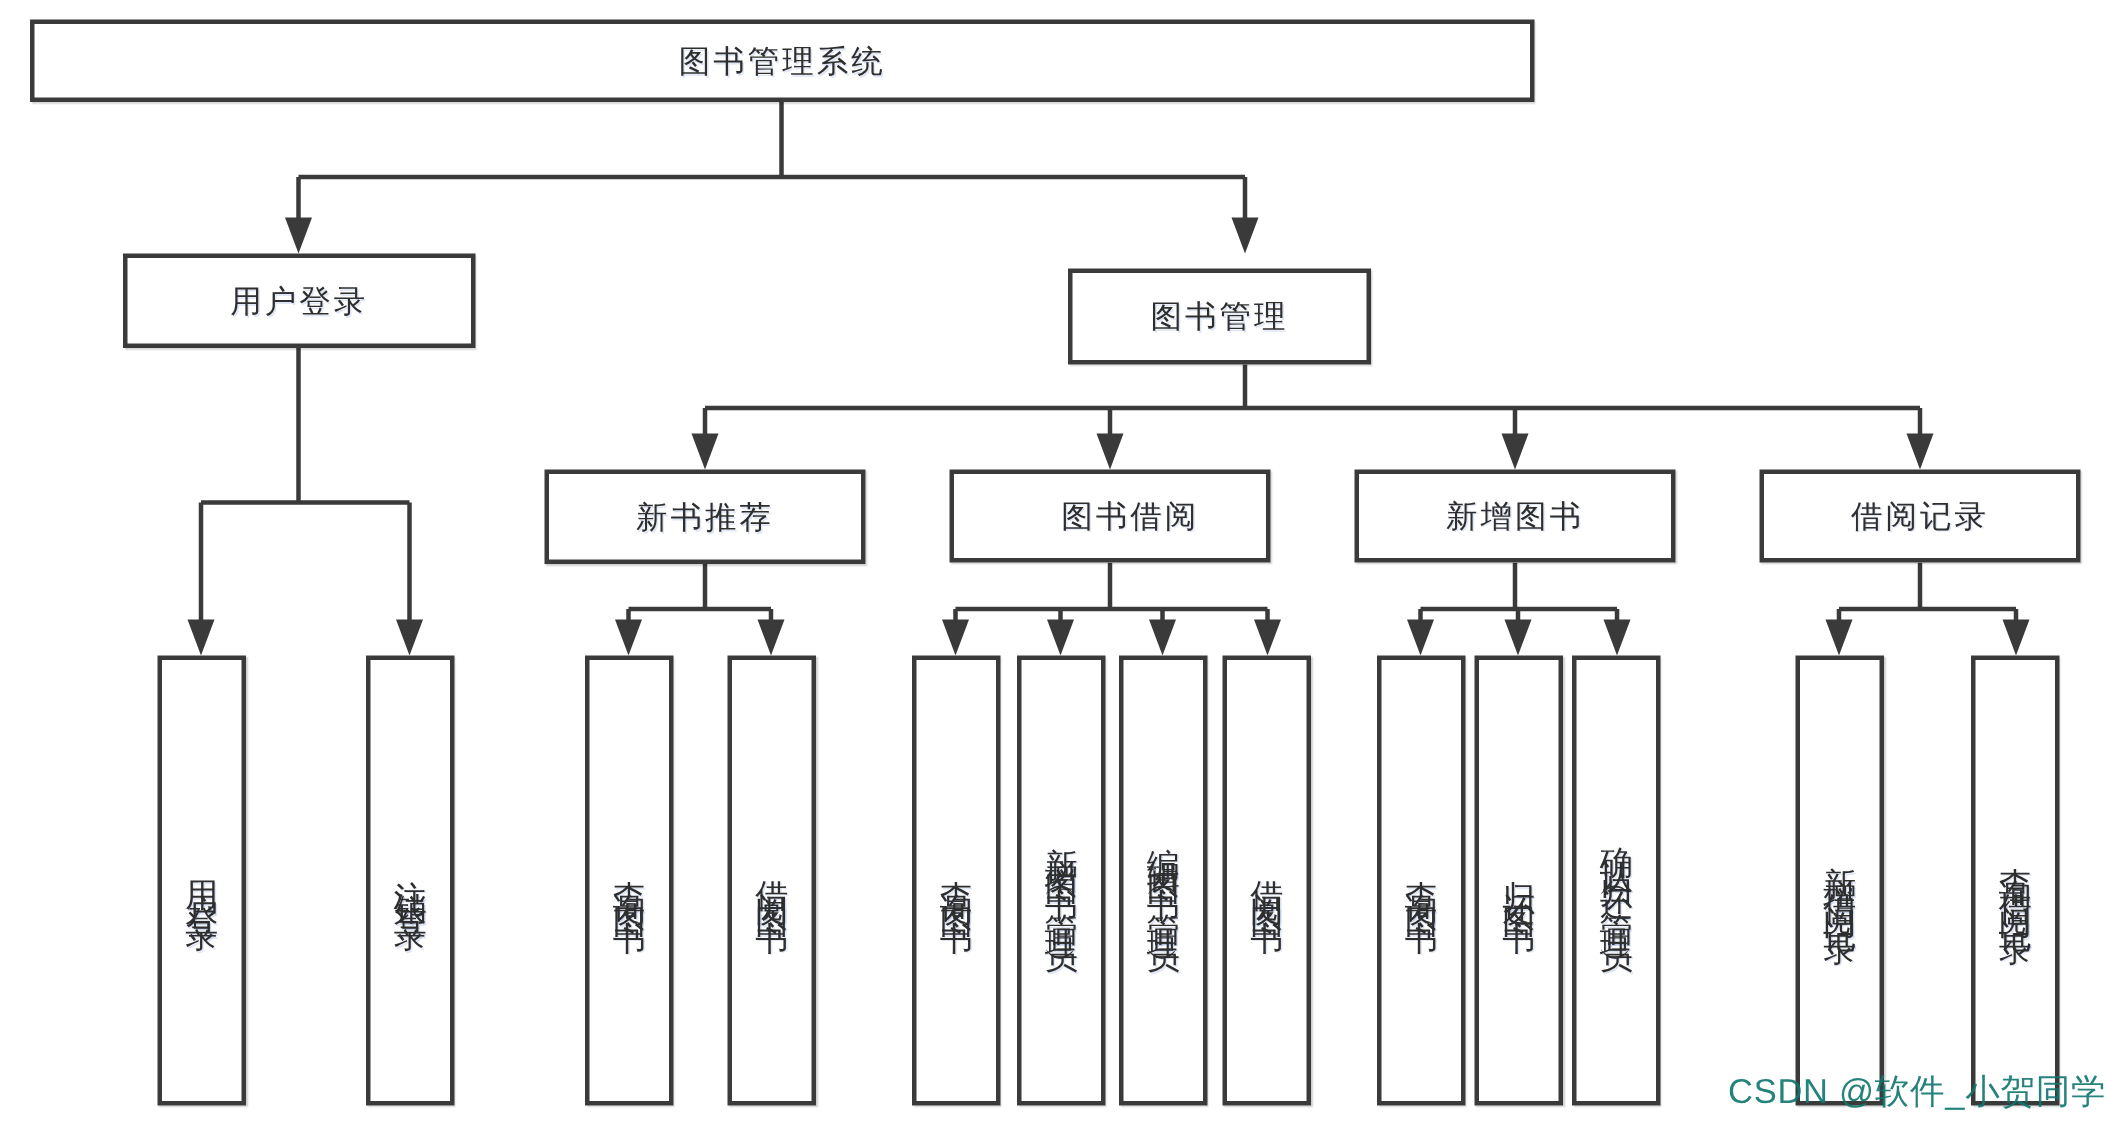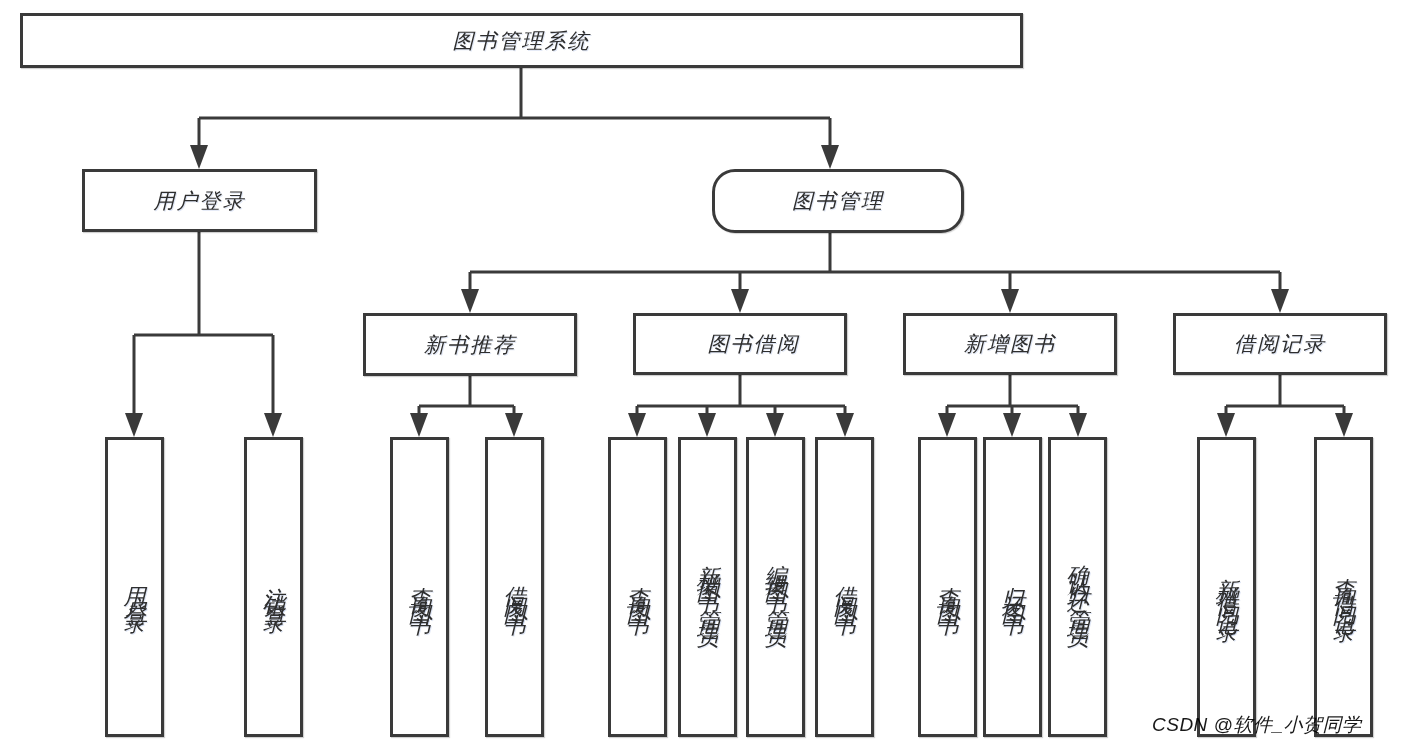--- a/index.html
+++ b/index.html
@@ -3,21 +3,20 @@
 <meta charset="utf-8">
 <style>
   html, body { margin: 0; padding: 0; background: #ffffff; }
   .canvas {
     position: relative;
     width: 1405px;
     height: 747px;
     background: #ffffff;
     font-family: "Liberation Sans", "DejaVu Sans", sans-serif;
     overflow: hidden;
-    font-style: italic;
   }
   .wires { position: absolute; left: 0; top: 0; }
   .node {
     position: absolute;
     box-sizing: border-box;
     background: #ffffff;
     border: 3px solid #3a3a3a;
     color: #2e2e2e;
     display: flex;
     align-items: center;
@@ -41,23 +40,23 @@
     letter-spacing: 9px;
     line-height: 1;
     white-space: nowrap;
     color: #2e2e2e;
     text-shadow: 1px 1px 0 rgba(110,140,210,0.22);
   }
   .watermark {
     position: absolute;
     left: 1152px;
     top: 712px;
-    font-size: 19px;
+    font-size: 23px;
     letter-spacing: 0.5px;
-    color: #000000;
+    color: #0f766e;
     opacity: 0.9;
     z-index: 5;
     white-space: nowrap;
   }
 </style>
 </head>
 <body>
 
 <div class="canvas">
 
@@ -99,21 +98,21 @@
       <polygon points="1003,413 1021,413 1012,437"></polygon>
       <polygon points="1069,413 1087,413 1078,437"></polygon>
       <polygon points="1217,413 1235,413 1226,437"></polygon>
       <polygon points="1335,413 1353,413 1344,437"></polygon>
     </g>
   </svg>
 
   <div class="node hbox" style="left:20px; top:13px; width:1003px; height:55px;">图书管理系统</div>
 
   <div class="node hbox" style="left:82px; top:169px; width:235px; height:63px;">用户登录</div>
-  <div class="node hbox" style="left:712px; top:169px; width:252px; height:64px;border-radius:23px;">图书管理</div>
+  <div class="node hbox" style="left:712px; top:179px; width:202px; height:64px;">图书管理</div>
 
   <div class="node hbox" style="left:363px; top:313px; width:214px; height:63px;">新书推荐</div>
   <div class="node hbox" style="left:633px; top:313px; width:214px; height:62px;padding-left:27px;">图书借阅</div>
   <div class="node hbox" style="left:903px; top:313px; width:214px; height:62px;">新增图书</div>
   <div class="node hbox" style="left:1173px; top:313px; width:214px; height:62px;">借阅记录</div>
 
   <div class="node vbox" style="left:105px;">
     <span class="vtext">用户登录</span>
   </div>
   <div class="node vbox" style="left:244px;">

